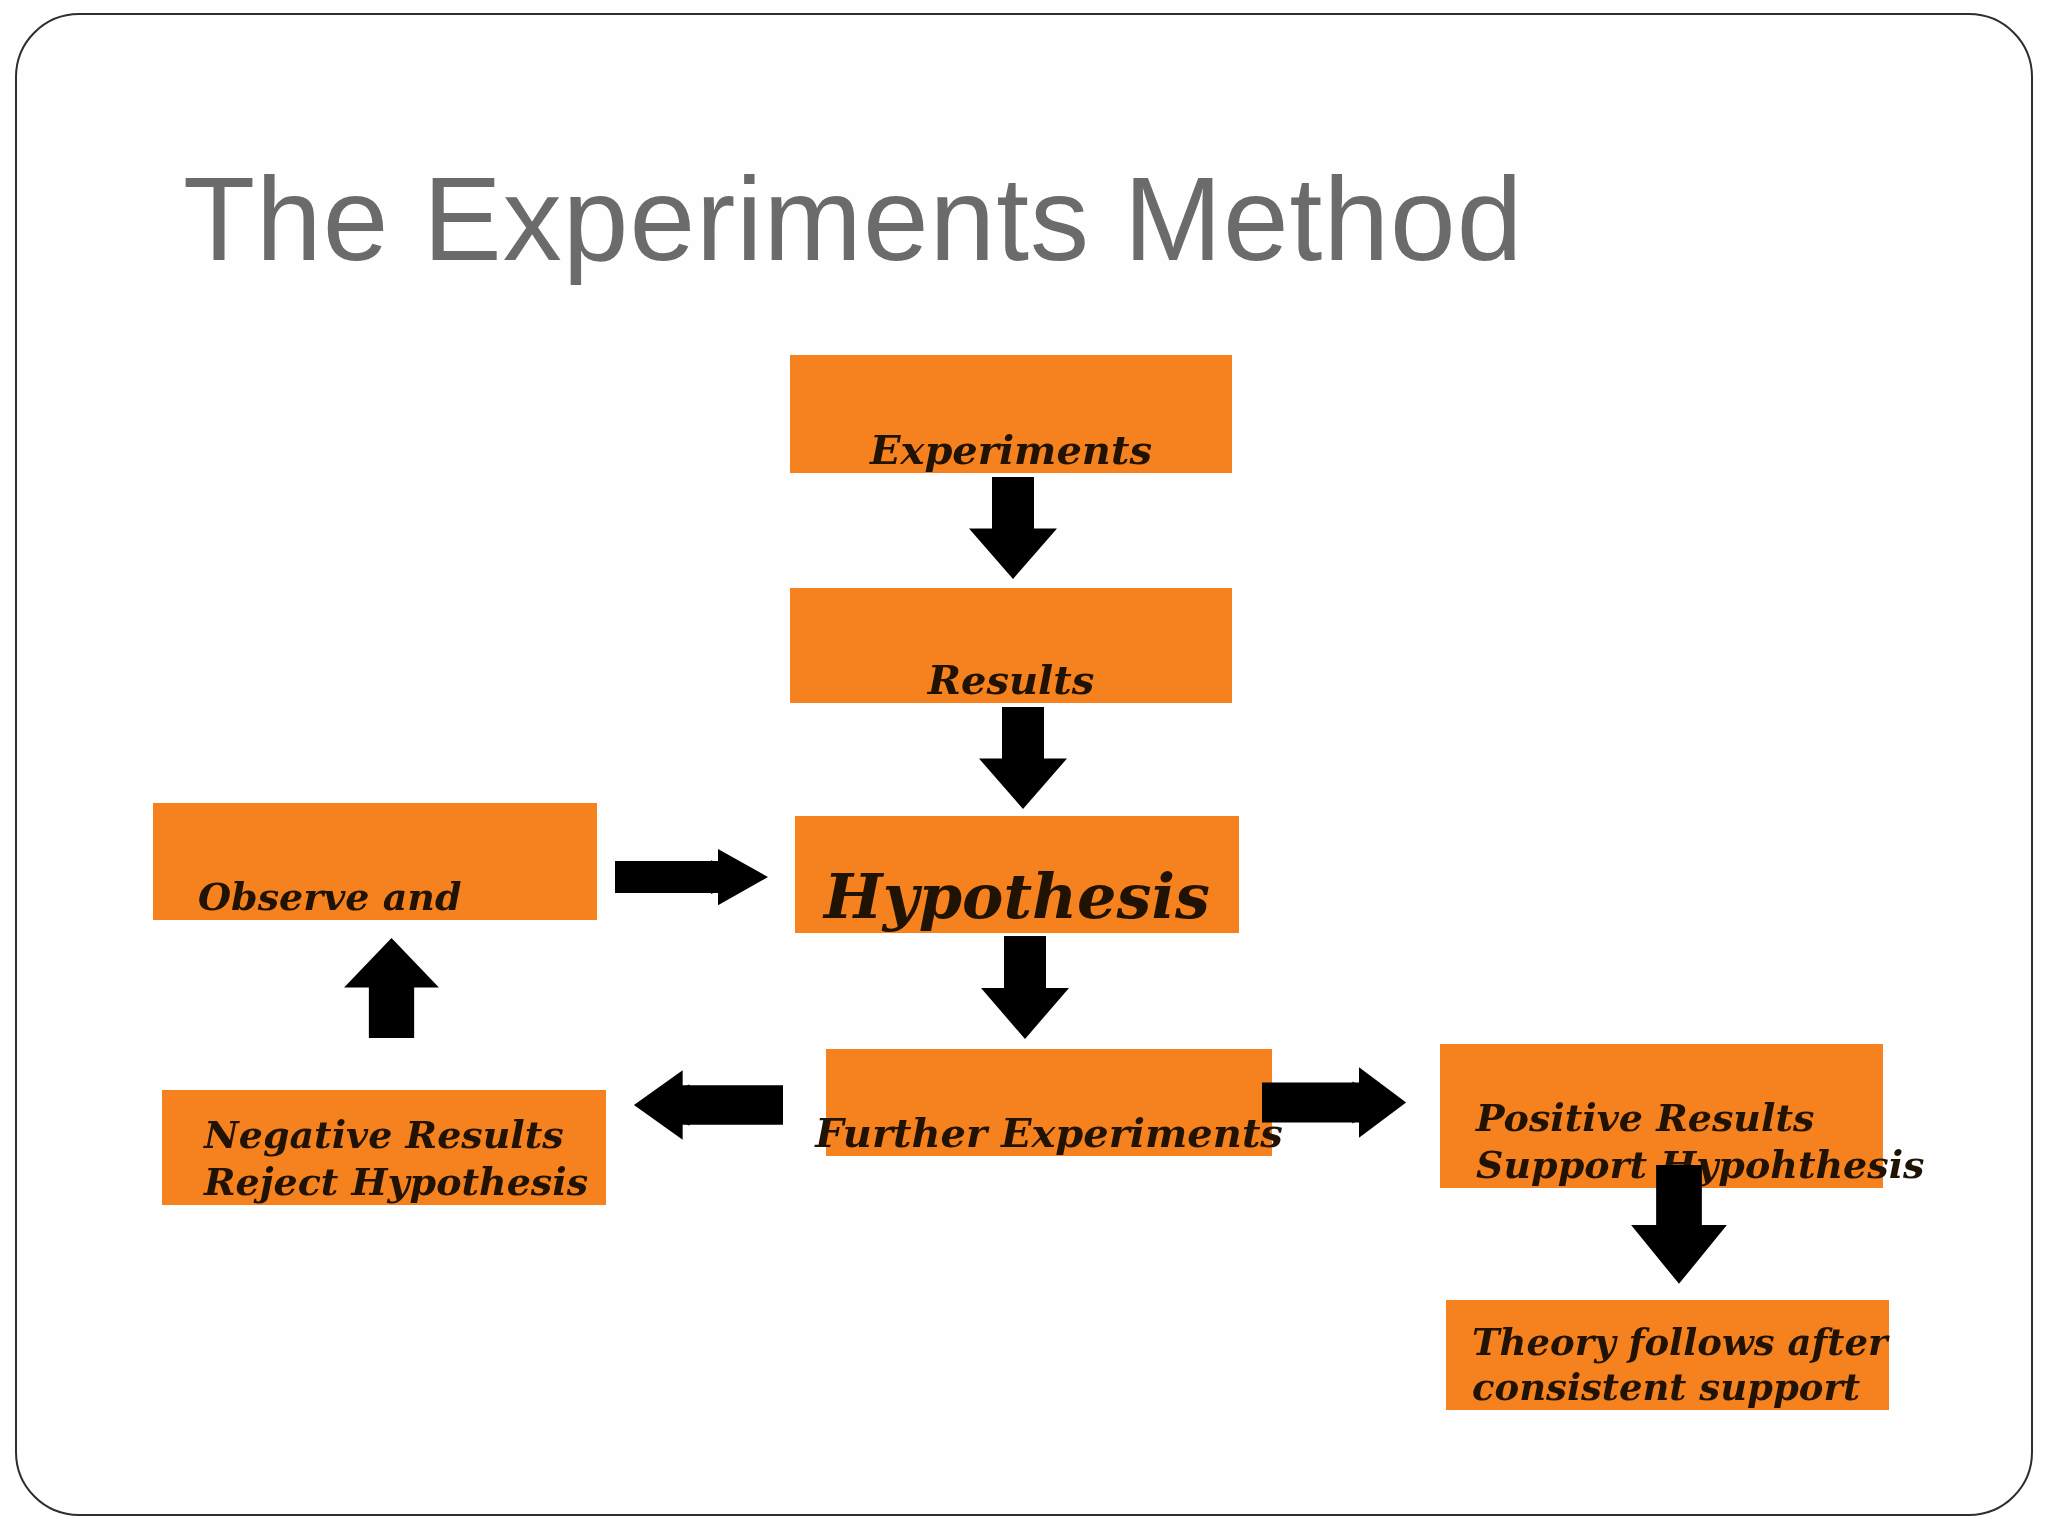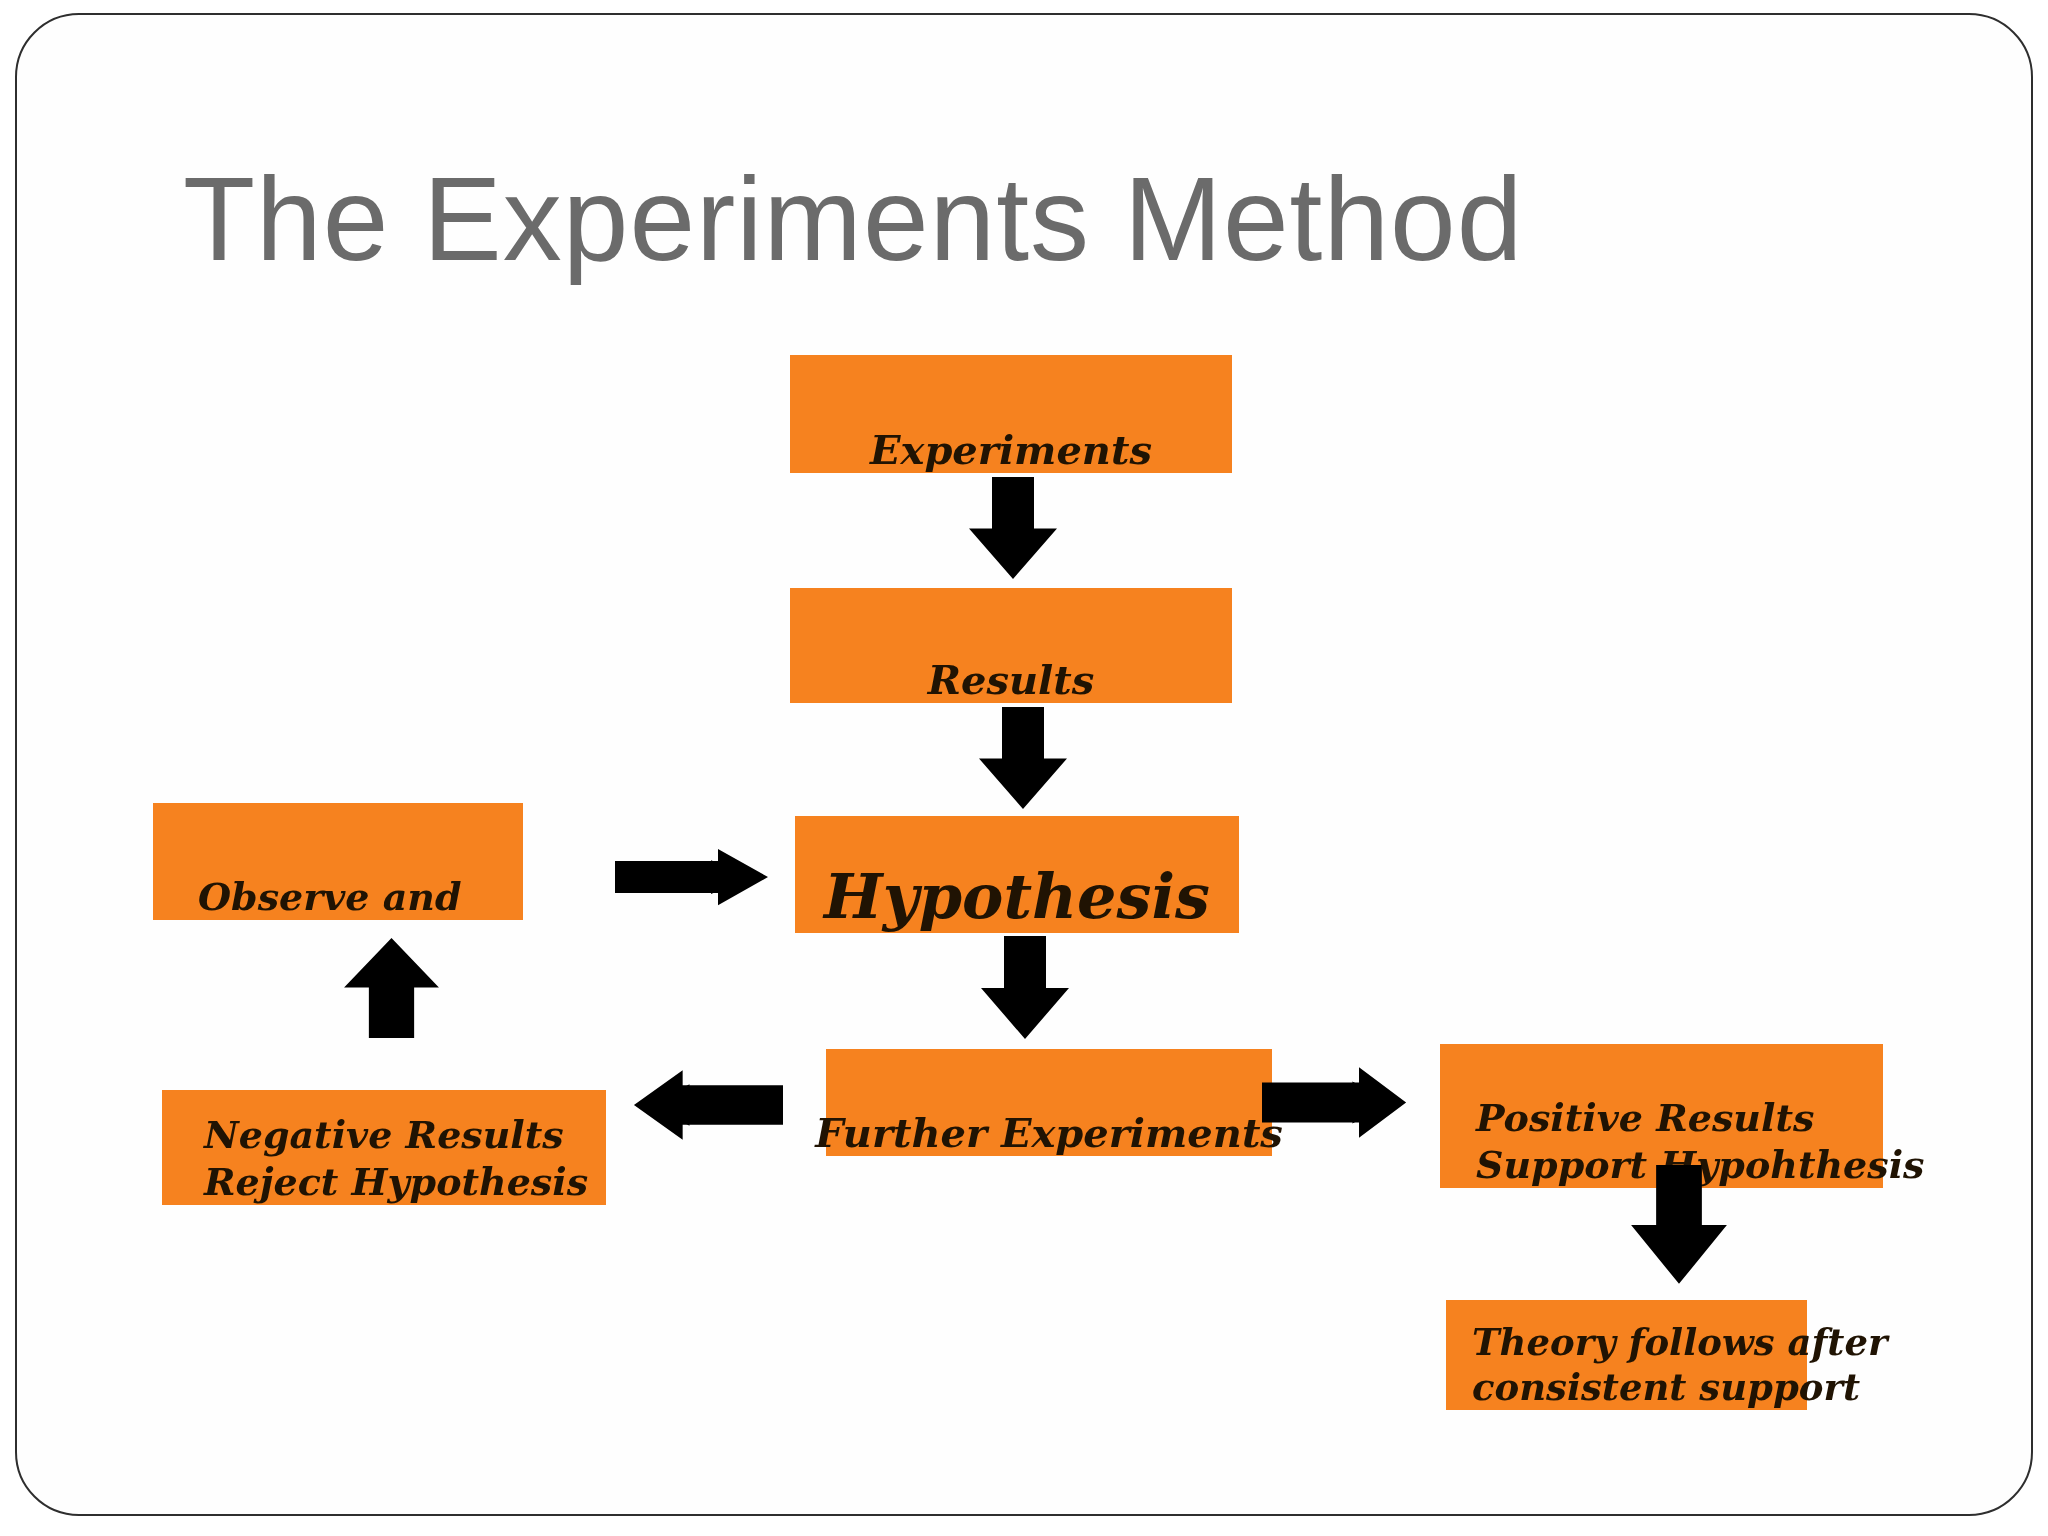--- a/index.html
+++ b/index.html
@@ -48,24 +48,24 @@
   }
   .node.multiline{
     justify-content:flex-start;
     text-align:left;
   }
   .node .lines{line-height:1.22;}
   .n-experiments{left:790px;top:355px;width:442px;height:118px;font-size:40px;}
   .n-results{left:790px;top:588px;width:442px;height:115px;font-size:40px;}
   .n-hypothesis{left:795px;top:816px;width:444px;height:117px;font-size:62px;}
   .n-further{left:826px;top:1049px;width:446px;height:107px;font-size:40px;}
-  .n-observe{left:153px;top:803px;width:370px;height:117px;font-size:38px;padding-left:45px;}
+  .n-observe{left:153px;top:803px;width:444px;height:117px;font-size:38px;padding-left:45px;}
   .n-negative{left:162px;top:1090px;width:444px;height:115px;font-size:38px;padding-left:42px;}
   .n-positive{left:1440px;top:1044px;width:443px;height:144px;font-size:38px;padding-left:36px;}
-  .n-theory{left:1446px;top:1300px;width:361px;height:110px;font-size:37px;padding-left:26px;}
+  .n-theory{left:1446px;top:1300px;width:443px;height:110px;font-size:37px;padding-left:26px;}
   .arrow{position:absolute;display:block;}
   .a1{left:968px;top:477px;width:90px;height:103px;}
   .a2{left:978px;top:707px;width:90px;height:103px;}
   .a3{left:980px;top:936px;width:90px;height:104px;}
   .a4{left:1630px;top:1165px;width:98px;height:120px;}
   .a5{left:343px;top:937px;width:97px;height:101px;transform:rotate(180deg);}
   .a6{left:615px;top:847px;width:155px;height:60px;}
   .a7{left:632px;top:1068px;width:151px;height:74px;transform:scaleX(-1);}
   .a8{left:1262px;top:1065px;width:146px;height:75px;}
   .arrow svg{width:100%;height:100%;display:block;}

